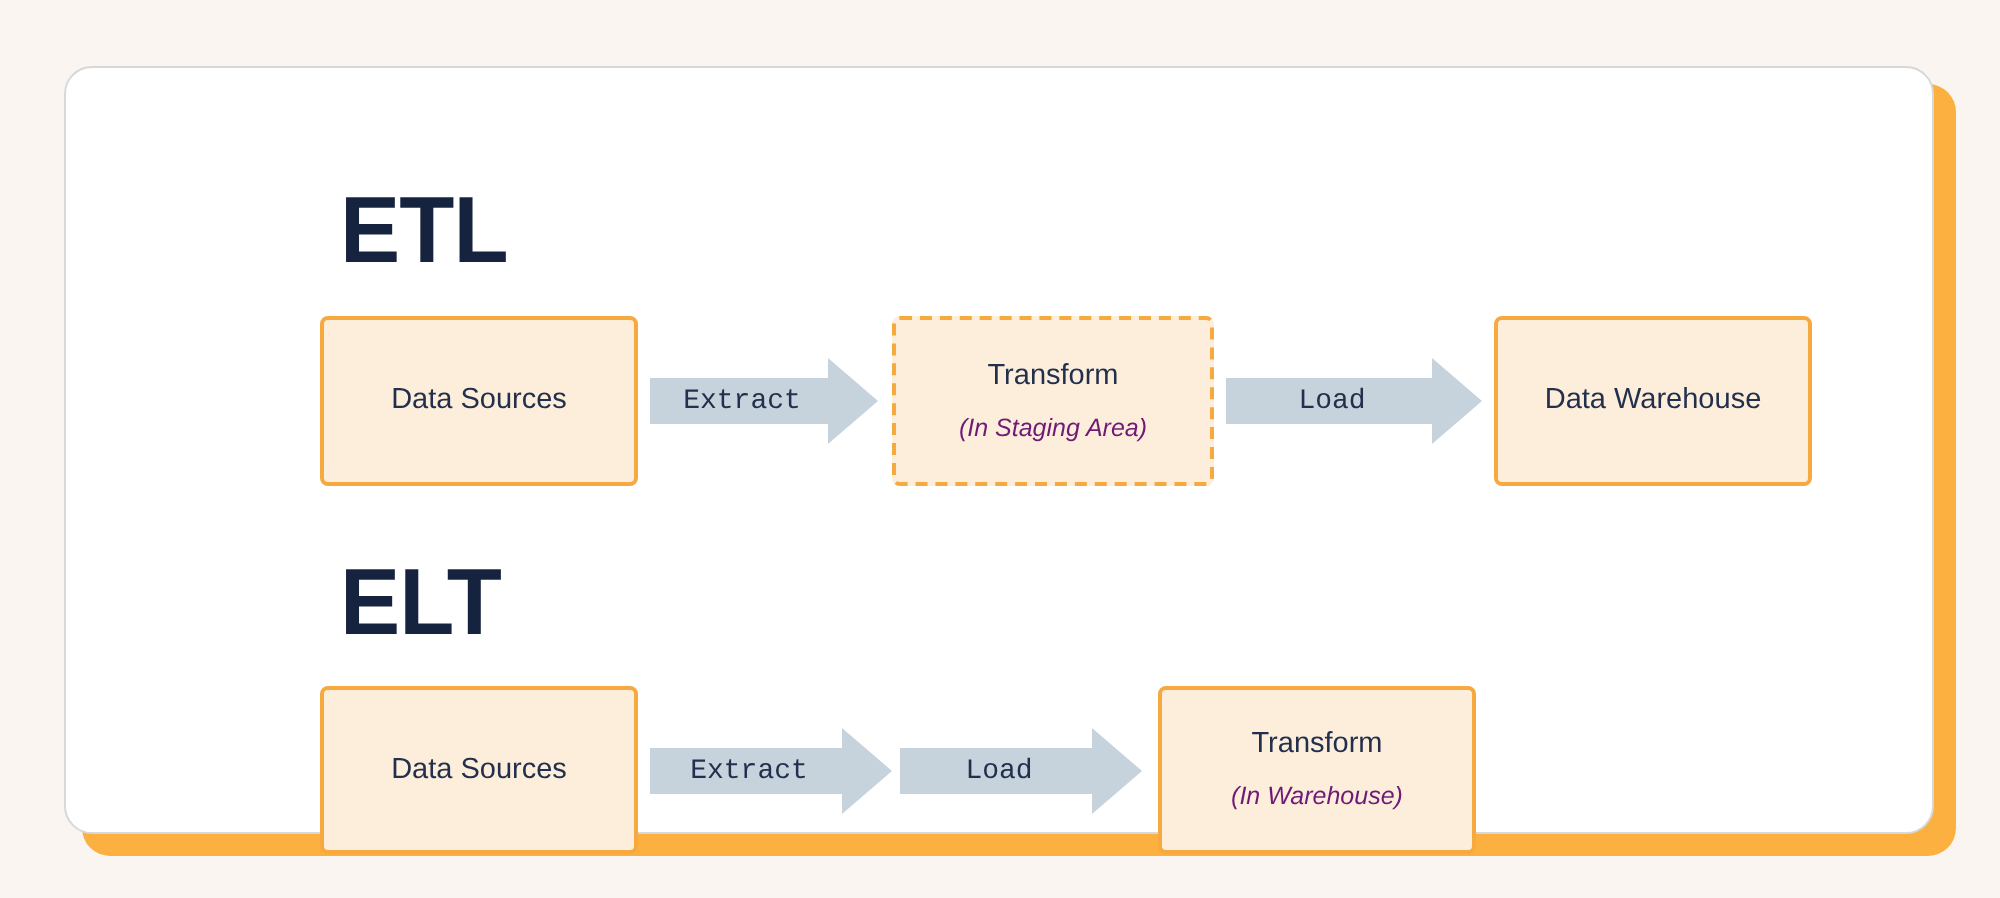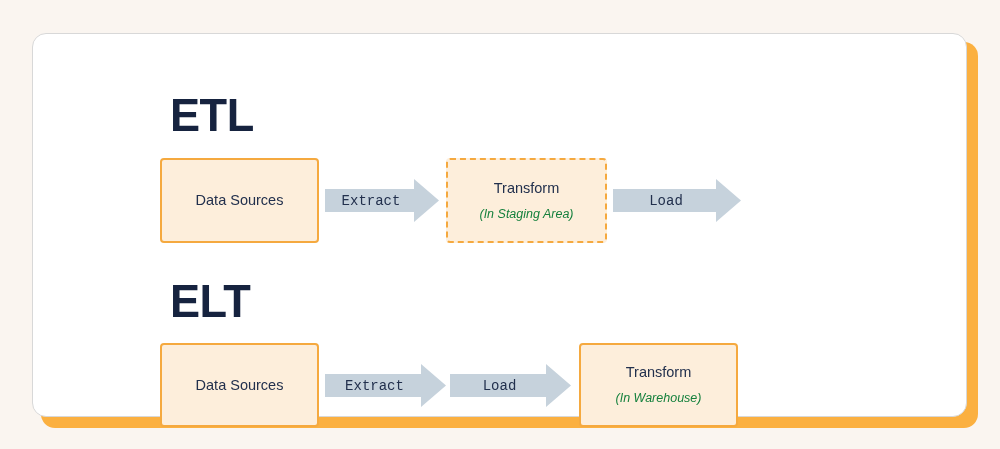--- a/index.html
+++ b/index.html
@@ -74,21 +74,21 @@
   .node.dashed {
     border-style: dashed;
     border-width: 2px;
   }
   .node-label {
     color: #22304d;
     font-size: 14.5px;
     line-height: 1.25;
   }
   .node-sub {
-    color: #15803d;
+    color: #701a75;
     font-size: 12.5px;
     font-style: italic;
     line-height: 1.3;
     margin-top: 9px;
   }
 
   
   .n-etl-src    { left: 127px;  top: 124px; width: 159px; height: 85px; }
   .n-etl-xform  { left: 413px;  top: 124px; width: 161px; height: 85px; }
   .n-etl-dw     { left: 714px;  top: 124px; width: 159px; height: 85px; }
@@ -148,20 +148,23 @@
       <div class="node-sub">(In Staging Area)</div>
     </div>
 
     <div class="arrow a-etl-load">
       <svg width="128" height="43" viewBox="0 0 128 43" aria-hidden="true">
         <path d="M0 10 H 103 V 0 L 128 21.5 L 103 43 V 33 H 0 Z" fill="#c6d2dc"></path>
       </svg>
       <span class="arrow-label">Load</span>
     </div>
 
+    <div class="node n-etl-dw">
+      <div class="node-label">Data Warehouse</div>
+    </div>
 
     <div class="section-title title-elt">ELT</div>
 
     <div class="node n-elt-src">
       <div class="node-label">Data Sources</div>
     </div>
 
     <div class="arrow a-elt-extract">
       <svg width="121" height="43" viewBox="0 0 121 43" aria-hidden="true">
         <path d="M0 10 H 96 V 0 L 121 21.5 L 96 43 V 33 H 0 Z" fill="#c6d2dc"></path>

